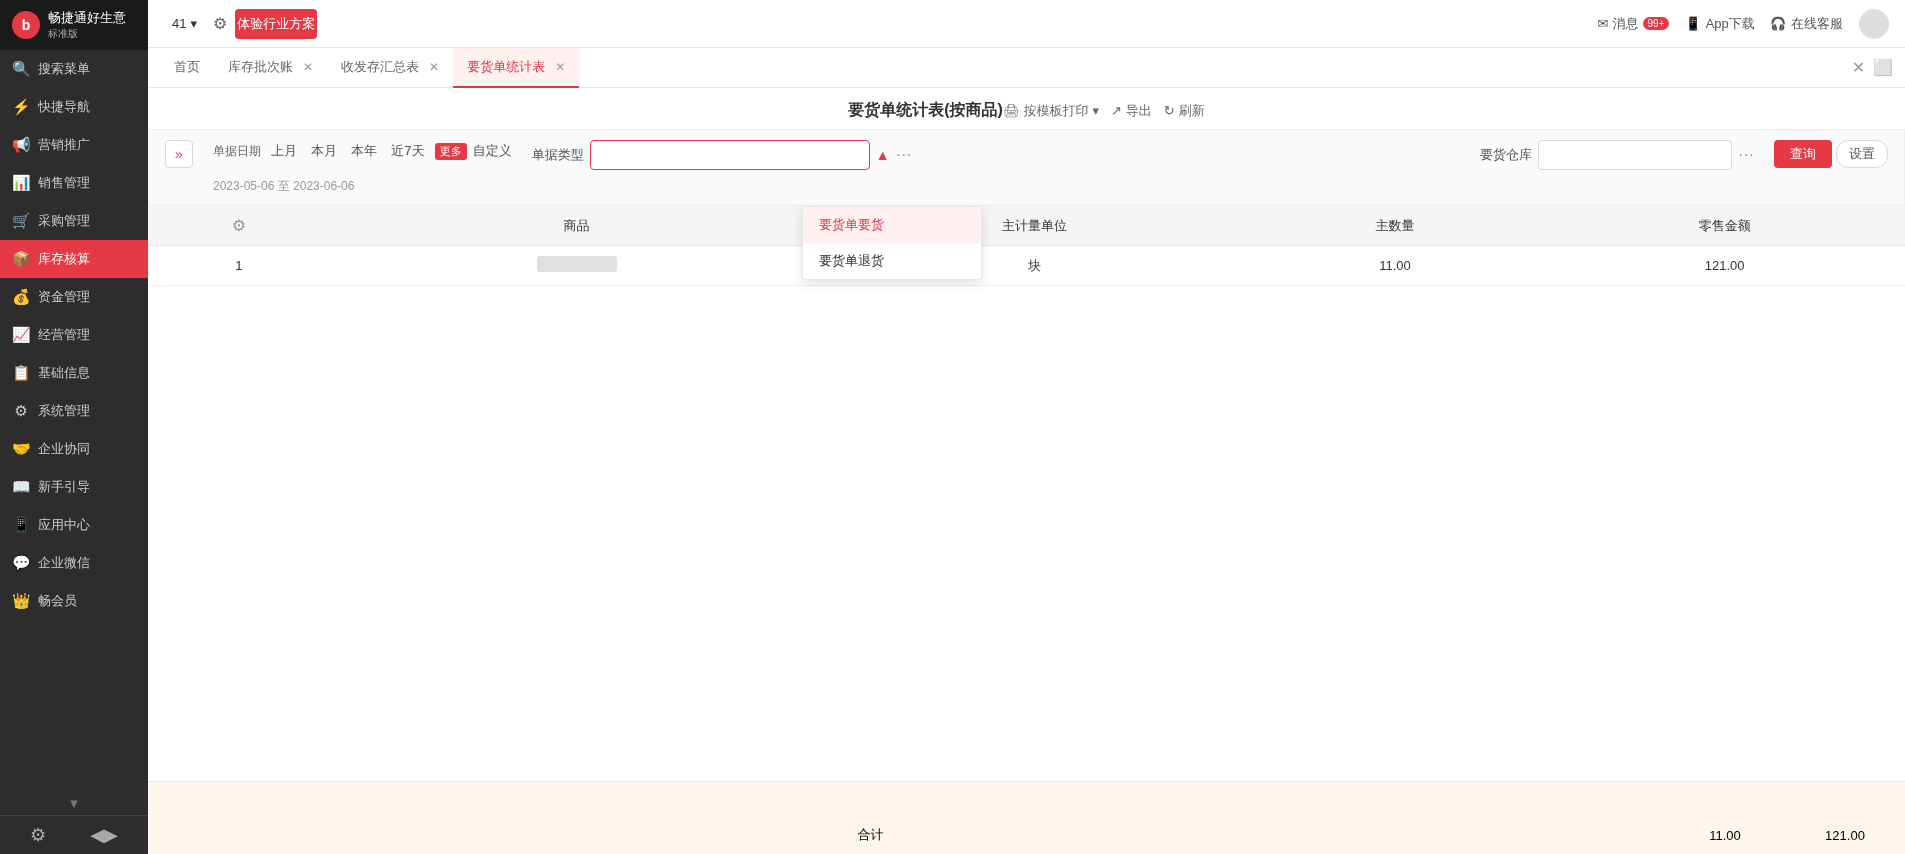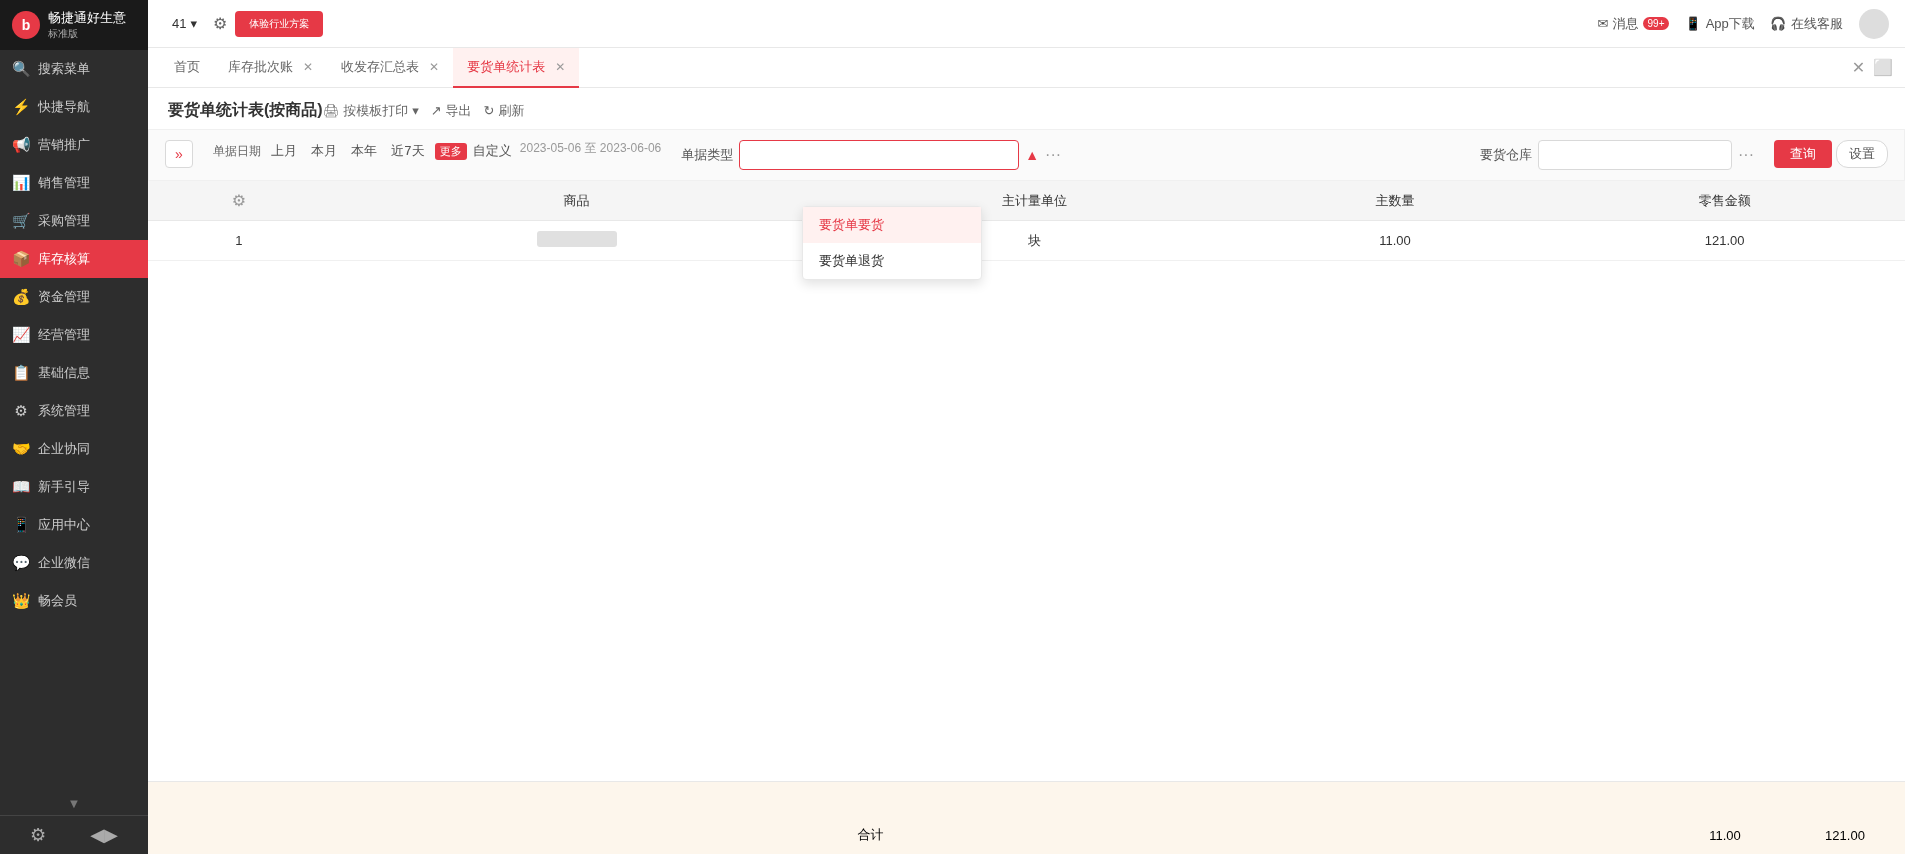--- a/index.html
+++ b/index.html
@@ -114,24 +114,24 @@
     }
     .settings-btn {
       color: #666;
       cursor: pointer;
       font-size: 16px;
     }
     .trial-btn {
       background: #e63946;
       color: #fff;
       border: none;
-      padding: 6px 14px;
+      padding: 6px 2px;
       border-radius: 4px;
       cursor: pointer;
-      font-size: 10px;
+      font-size: 13px;
     }
     .topbar-right {
       display: flex;
       align-items: center;
       gap: 16px;
     }
     .topbar-right-item {
       display: flex;
       align-items: center;
       gap: 4px;
@@ -201,21 +201,21 @@
       display: flex;
       flex-direction: column;
       background: #fff;
     }
 
     
     .page-header {
       padding: 12px 20px 8px;
       display: flex;
       align-items: center;
-      justify-content: flex-start;
+      justify-content: center;
       flex-shrink: 0;
     }
     .page-title {
       font-size: 16px;
       font-weight: bold;
       color: #333;
     }
     .page-actions {
       display: flex;
       align-items: center;
@@ -252,22 +252,22 @@
       align-items: center;
       justify-content: center;
       cursor: pointer;
       color: #e63946;
       font-size: 14px;
       background: #fff;
       flex-shrink: 0;
     }
     .filter-group {
       display: flex;
-      flex-direction: row;
-      gap: 8px;
+      flex-direction: column;
+      gap: 16px;
     }
     .filter-label-row {
       display: flex;
       align-items: center;
       gap: 6px;
       font-size: 12px;
       color: #666;
     }
     .filter-date-options {
       display: flex;

